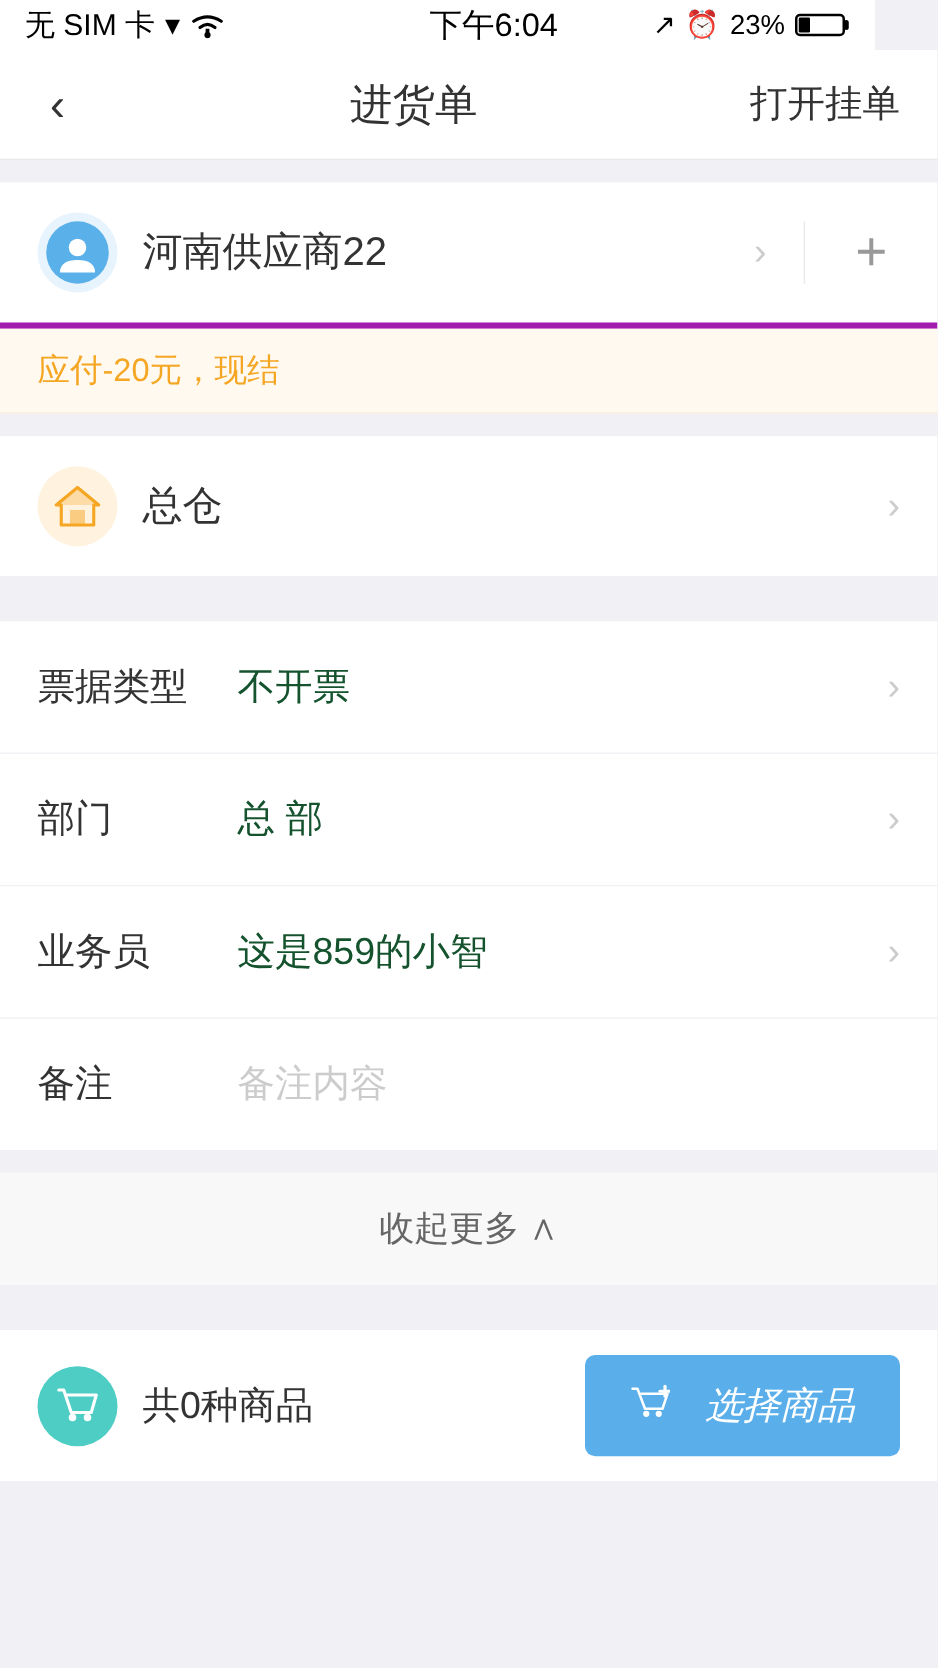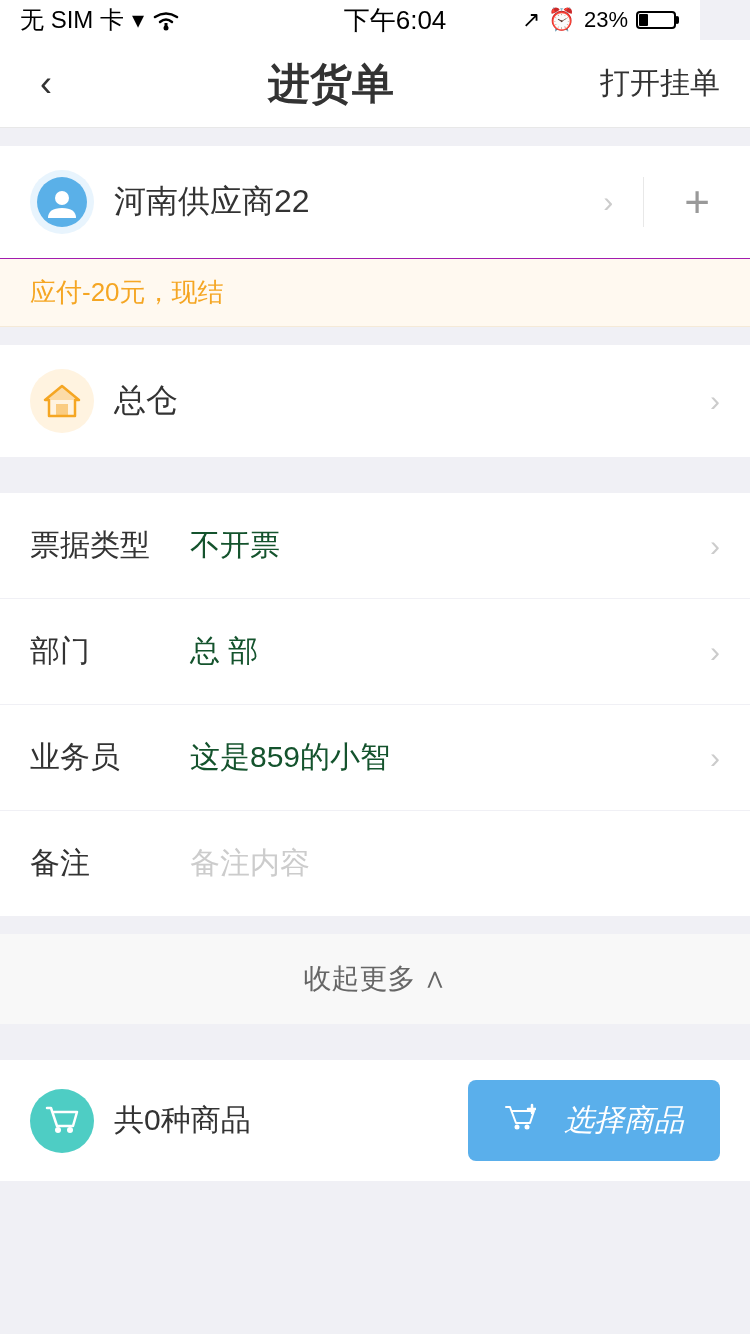--- a/index.html
+++ b/index.html
@@ -55,22 +55,22 @@
       padding: 0 30px;
       border-bottom: 1px solid #e8e8e8;
     }
     .nav-back {
       font-size: 36px;
       color: #333;
       cursor: pointer;
       padding: 10px;
     }
     .nav-title {
-      font-size: 42px;
-      font-weight: 700;
+      font-size: 34px;
+      font-weight: 400;
       color: #333;
     }
     .nav-action {
       font-size: 30px;
       color: #333;
       cursor: pointer;
     }
 
     
     .section-divider {
@@ -82,21 +82,21 @@
     .card-section {
       background: #fff;
       margin-bottom: 0;
     }
 
     
     .supplier-row {
       display: flex;
       align-items: center;
       padding: 24px 30px;
-      border-bottom: 1px solid #a21caf;
+      border-bottom: 5px solid #a21caf;
     }
     .supplier-avatar {
       width: 64px;
       height: 64px;
       border-radius: 50%;
       background: #e8f4fd;
       display: flex;
       align-items: center;
       justify-content: center;
       margin-right: 20px;

